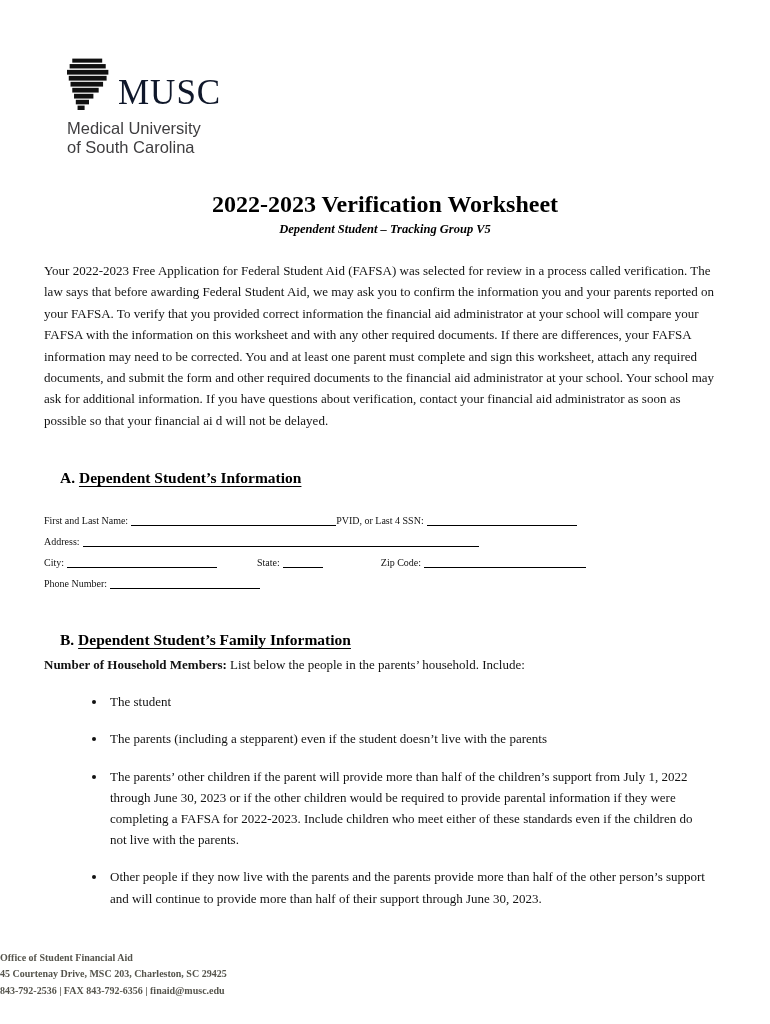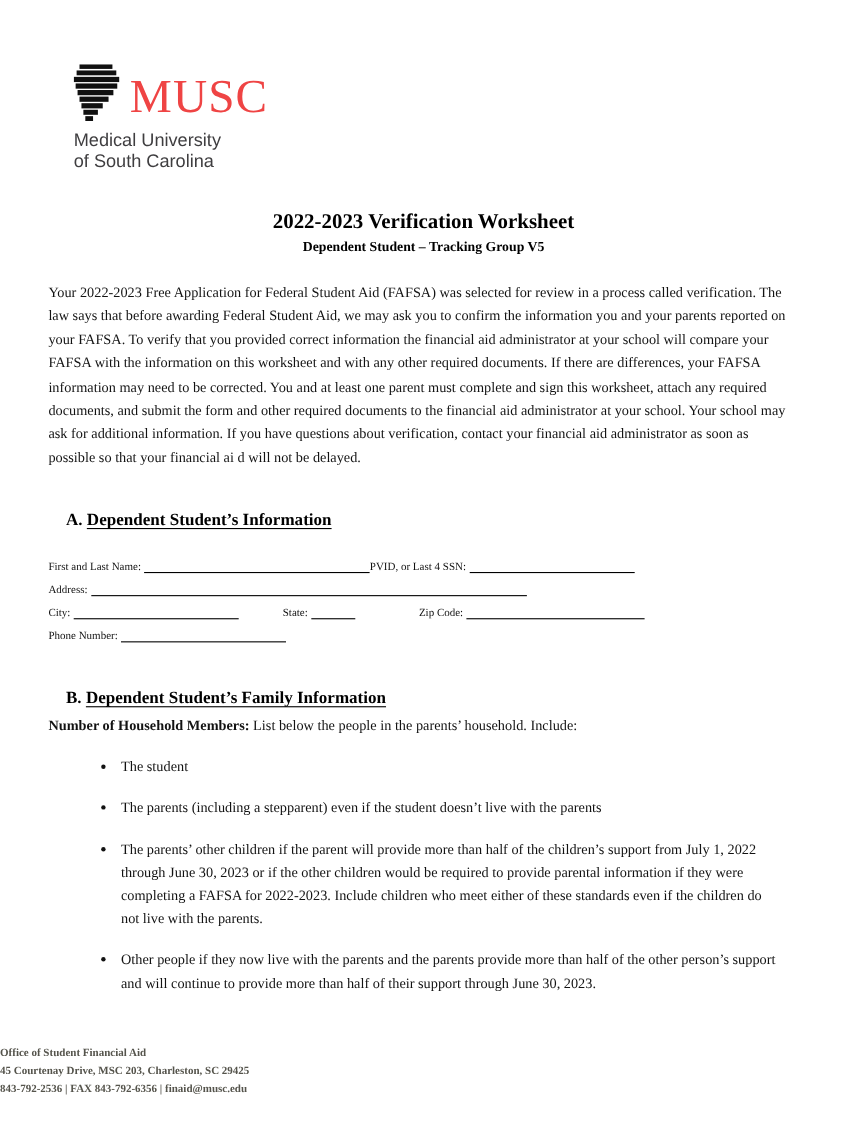--- a/index.html
+++ b/index.html
@@ -9,36 +9,36 @@
     outline: 1px solid #b3b3b3; position: relative; overflow: hidden;
     font-family: "Liberation Serif", serif; color: #121212;
   }
   .content { padding: 57px 44px 0 44px; }
 
   
   .logo-block { margin-left: 23px; }
   .logo-row { display: flex; align-items: flex-end; }
   .logo-flag { display: block; margin-right: 7px; }
   .logo-word {
-    font-family: "Liberation Serif", serif; font-size: 43px; line-height: 1;
-    letter-spacing: 1px; color: #ef4444; padding-bottom: 3px;
+    font-family: "Liberation Serif", serif; font-size: 35px; line-height: 1;
+    letter-spacing: 1px; color: #0f172a; padding-bottom: 3px;
   }
   .logo-name {
     margin-top: 6px; font-family: "Liberation Sans", sans-serif;
     font-size: 16.5px; line-height: 1.18; color: #3f3e40;
   }
   .tagline {
     margin-top: 15px; font-family: "DejaVu Serif", serif; font-style: italic;
     font-size: 11px; color: #4a4a4a; letter-spacing: .3px;
   }
 
   
   .title-block { text-align: center; margin-top: 33px; }
-  .doc-title { margin: 0; font-size: 19px; font-weight: 700; color: #000; }
-  .doc-subtitle { margin: 4px 0 0; font-size: 12.5px; font-weight: 700; color: #000; }
+  .doc-title { margin: 0; font-size: 24px; font-weight: 700; color: #000; }
+  .doc-subtitle { margin: 4px 0 0; font-size: 12.5px; font-weight: 700; font-style: italic; color: #000; }
 
   
   .intro { margin: 23px 0 0; font-size: 13px; line-height: 21.4px; color: #131313; }
 
   
   .section-heading { margin: 38px 16px 0; font-size: 15.5px; font-weight: 700; color: #000; }
   .section-heading .sec-title {
     text-decoration: underline; text-underline-offset: 3px; text-decoration-thickness: 1.3px;
   }
   .section-heading.b { margin-top: 42px; }

